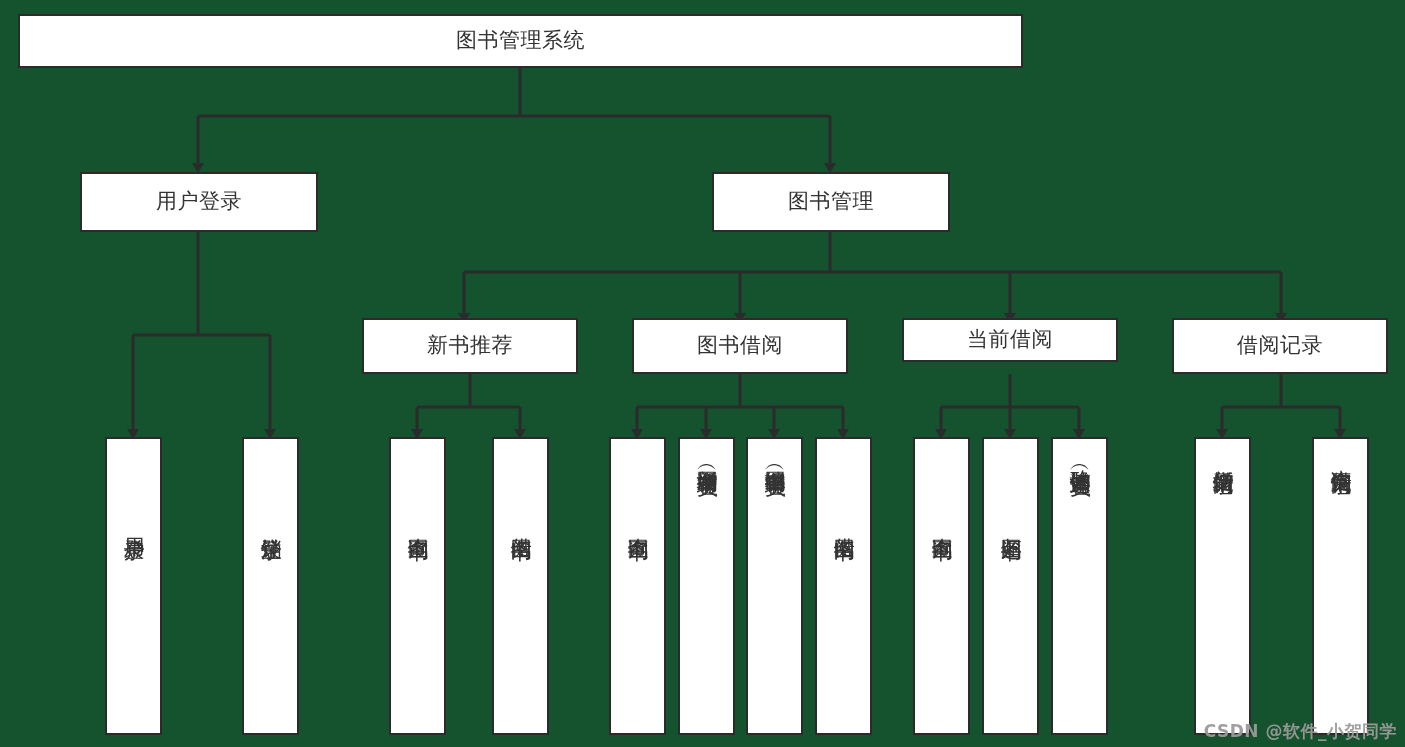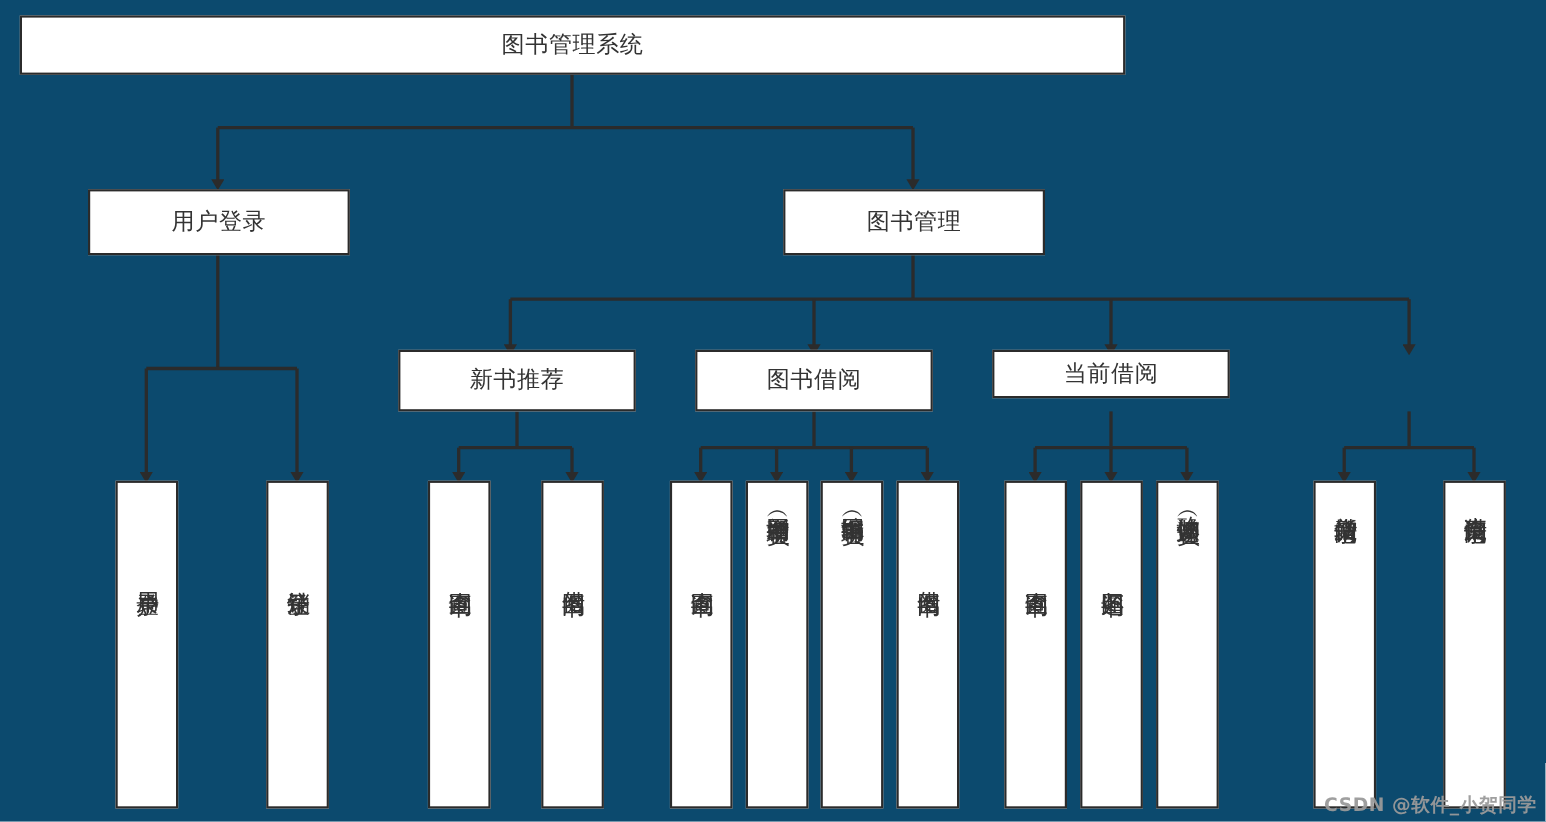--- a/index.html
+++ b/index.html
@@ -8,21 +8,21 @@
     padding: 0;
     background: #ffffff;
   }
   body {
     font-family: "DejaVu Sans", "Liberation Sans", sans-serif;
   }
   #canvas {
     position: relative;
     width: 1405px;
     height: 747px;
-    background: #0c4a6e;
+    background: #14532d;
     overflow: hidden;
   }
   #edges {
     position: absolute;
     left: 0;
     top: 0;
     width: 1405px;
     height: 747px;
     pointer-events: none;
   }
@@ -138,20 +138,23 @@
 
   <div class="node horiz" style="left:362px; top:318px; width:216px; height:56px;">
     <span>新书推荐</span>
   </div>
   <div class="node horiz" style="left:632px; top:318px; width:216px; height:56px;">
     <span>图书借阅</span>
   </div>
   <div class="node horiz" style="left:902px; top:318px; width:216px; height:44px;">
     <span>当前借阅</span>
   </div>
+  <div class="node horiz" style="left:1172px; top:318px; width:216px; height:56px;">
+    <span>借阅记录</span>
+  </div>
 
   <div class="node vert mid" style="left:105px; top:437px; width:57px; height:298px;">
     <span class="vtext">用户登录</span>
   </div>
   <div class="node vert mid" style="left:242px; top:437px; width:57px; height:298px;">
     <span class="vtext">注销登录</span>
   </div>
 
   <div class="node vert mid" style="left:389px; top:437px; width:57px; height:298px;">
     <span class="vtext">查询图书</span>

